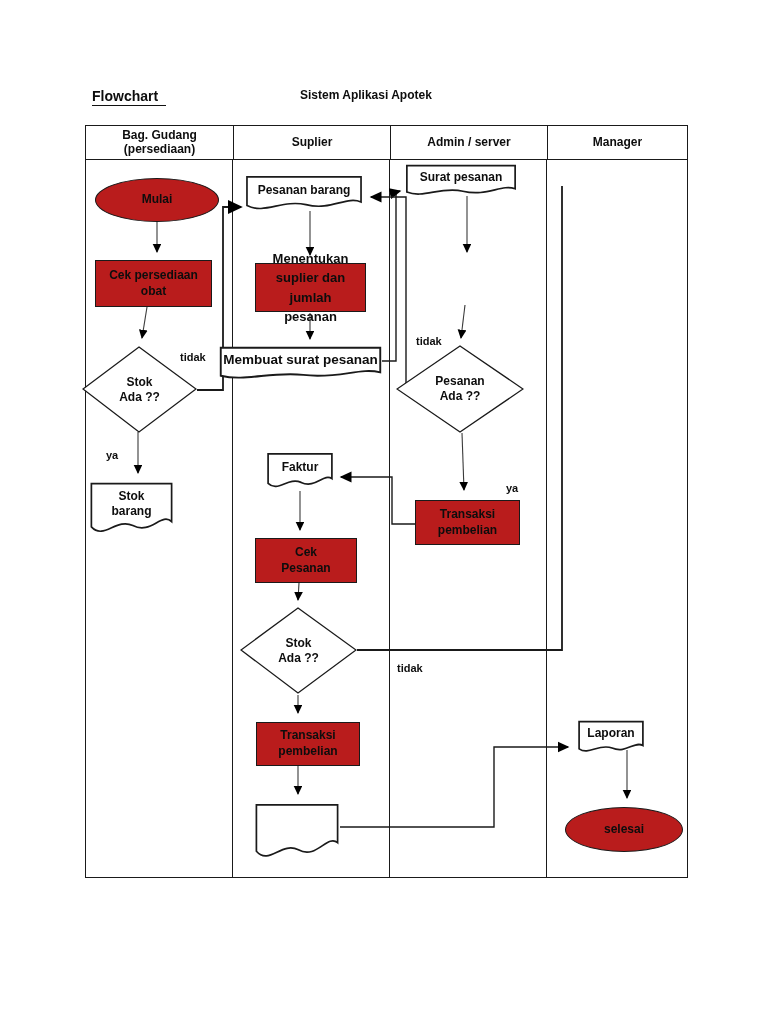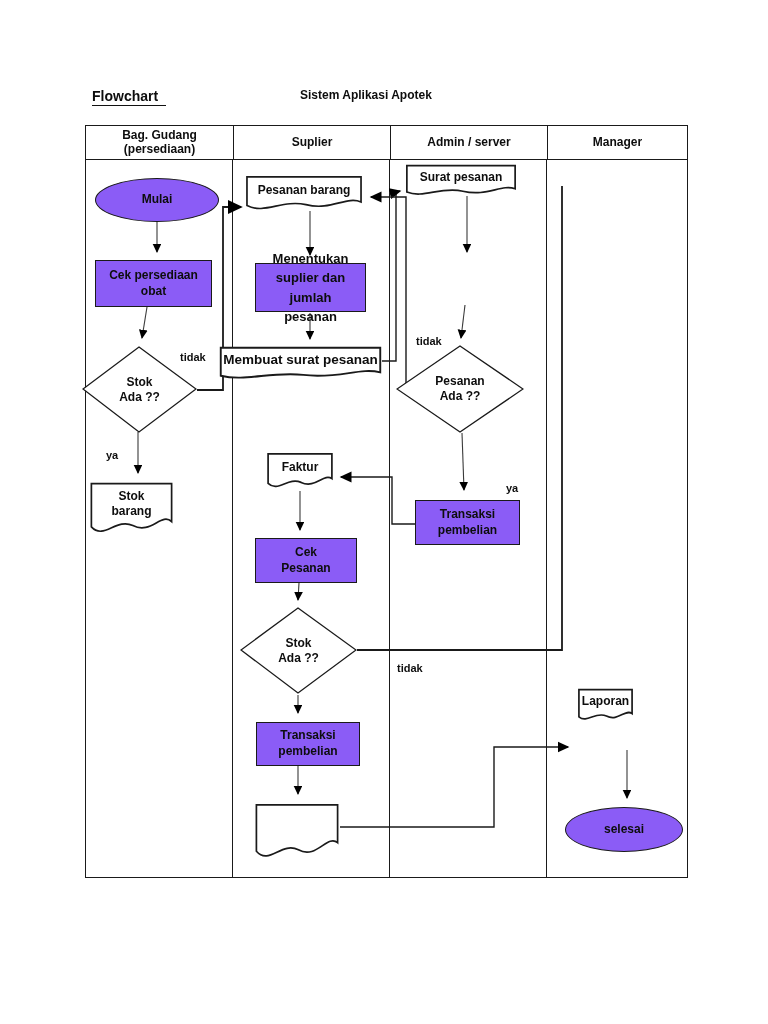--- a/index.html
+++ b/index.html
@@ -10,21 +10,21 @@
   .title-right{position:absolute;left:300px;top:88px;font-size:12px;font-weight:bold;}
   .table{position:absolute;left:85px;top:125px;width:603px;height:753px;
         border:1.7px solid #1a1a1a;box-sizing:border-box;}
   .header-row{display:flex;height:33px;border-bottom:1.7px solid #1a1a1a;justify-content:space-between;}
   .lane-header{box-sizing:border-box;display:flex;align-items:center;justify-content:center;
         text-align:center;font-size:12px;font-weight:bold;line-height:1.15;padding:1px 14px;}
   .lane-header.b{border-right:1.5px solid #1a1a1a;}
   .vline{position:absolute;top:33px;bottom:0;width:0;border-left:1.5px solid #1a1a1a;}
   .overlay{position:absolute;left:0;top:0;width:768px;height:1024px;pointer-events:none;}
   .node{position:absolute;box-sizing:border-box;display:flex;align-items:center;justify-content:center;
-        text-align:center;font-weight:bold;font-size:12px;line-height:1.3;background:#8b5cf6;}
+        text-align:center;font-weight:bold;font-size:12px;line-height:1.3;background:#b91c1c;}
   .rect{border:1.9px solid #1a1a1a;}
   .ellipse{border:1.7px solid #1a1a1a;border-radius:50%;}
   .shape{position:absolute;box-sizing:border-box;}
   .shape svg{position:absolute;left:0;top:0;width:100%;height:100%;}
   .shape .lbl{position:absolute;left:0;right:0;top:0;display:flex;align-items:center;justify-content:center;
         text-align:center;font-weight:bold;font-size:12px;line-height:1.25;}
   .edge-label{position:absolute;font-size:11px;font-weight:bold;}
   .small-text{font-size:13px;line-height:1.5;}
 </style>
 </head>
@@ -174,21 +174,21 @@
     </svg>
     <div class="lbl" style="height:88px">
       <span style="width:62px">Pesanan Ada ??</span>
     </div>
   </div>
 
   <div class="node rect" style="left:415px;top:500px;width:105px;height:45px">
     <span style="width:80px">Transaksi pembelian</span>
   </div>
 
-  <div class="shape" style="left:578px;top:688px;width:55px;height:34px">
+  <div class="shape" style="left:578px;top:720px;width:66px;height:34px">
     <svg viewBox="0 0 120 40" preserveAspectRatio="none">
       <path d="M2 2 L118 2 L118 30 C103 24 88 40 62 33 C38 27 20 42 2 34 Z" fill="#fff" stroke="#1a1a1a" stroke-width="1.7" vector-effect="non-scaling-stroke"></path>
     </svg>
     <div class="lbl" style="height:27px">
       <span>Laporan</span>
     </div>
   </div>
 
   <div class="node ellipse" style="left:565px;top:807px;width:118px;height:45px">
     <span>selesai</span>

